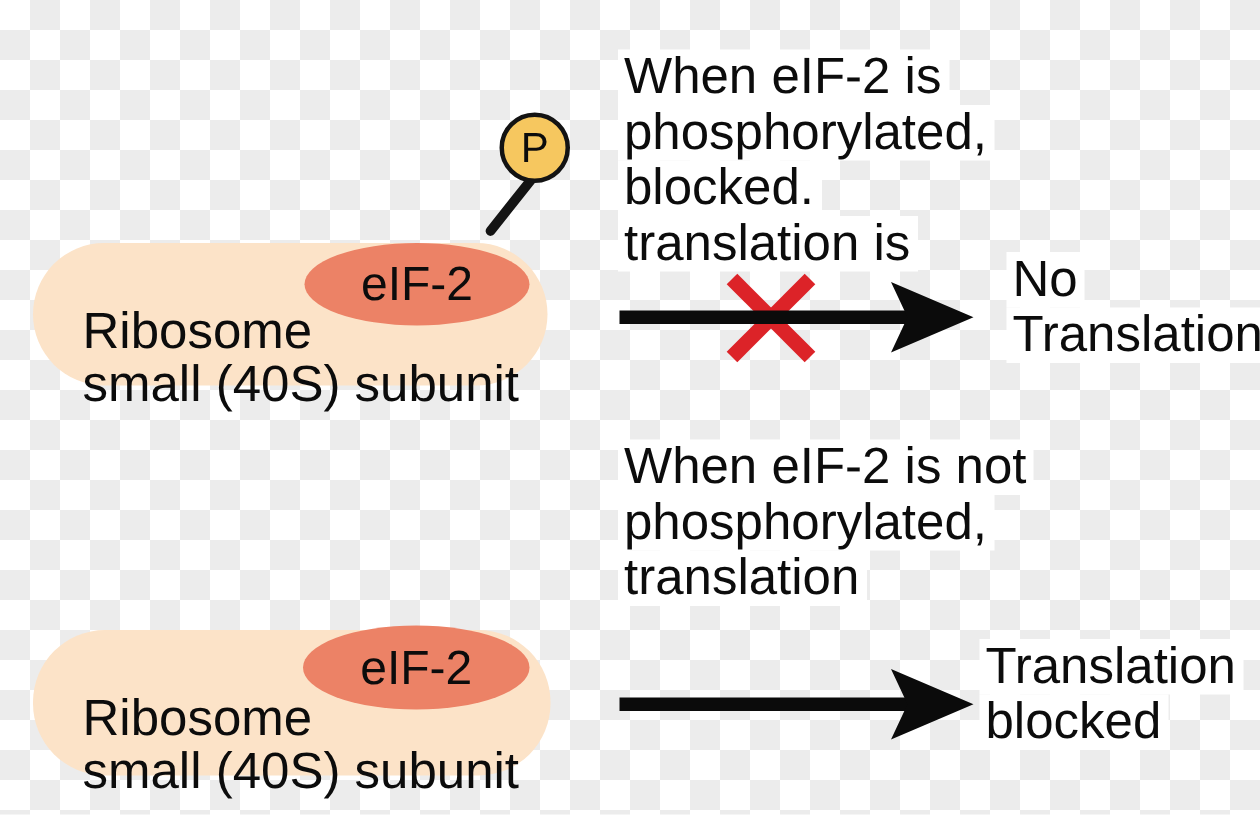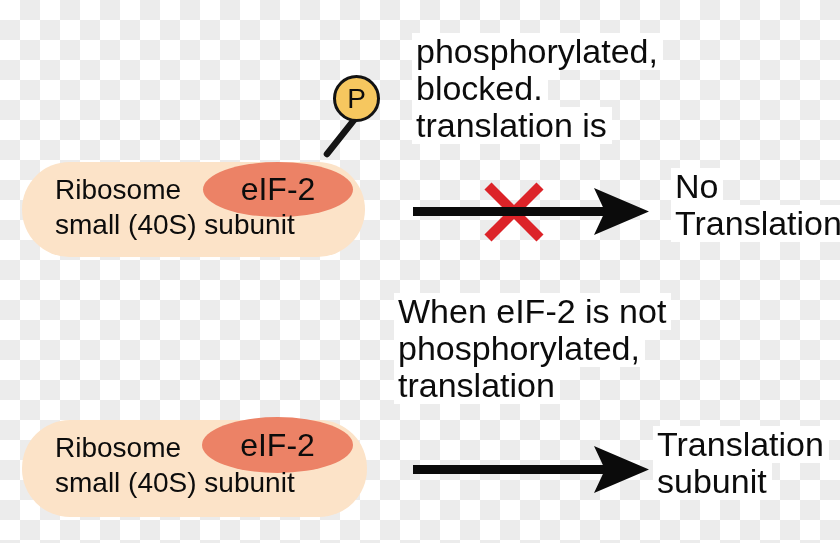--- a/index.html
+++ b/index.html
@@ -30,21 +30,21 @@
   }
   .p-circle{
     box-sizing:border-box;
     width:47px;height:47px;border-radius:50%;
     background:var(--phosphate-fill,#f6c75f);
     border:3.5px solid var(--stroke-dark,#131313);
     display:flex;align-items:center;justify-content:center;
     font-size:28px;
   }
   .blob-label{
-    font-size:28px;line-height:35px;white-space:nowrap;
+    font-size:34px;line-height:35px;white-space:nowrap;margin-top:32px;
   }
   .caption .line, .result .line{display:block;}
   .caption .line > span, .result .line > span{
     display:inline-block;
     background:var(--label-bg,#fff);
     font-size:34px;line-height:37px;
     padding:0 5px 0 4px;
     white-space:nowrap;
   }
   svg{display:block;overflow:visible;}
@@ -71,20 +71,21 @@
   <div class="abs p-circle" style="left:333px;top:75px;">
     <span>P</span>
   </div>
 
   <div class="abs blob-label" style="left:55px;top:172px;">
     <div>Ribosome</div>
     <div>small (40S) subunit</div>
   </div>
 
   <div class="abs caption" style="left:412px;top:33px;">
+    <div class="line"><span>When eIF-2 is</span></div>
     <div class="line"><span>phosphorylated,</span></div>
     <div class="line"><span>blocked.</span></div>
     <div class="line"><span>translation is</span></div>
   </div>
 
   <svg class="abs" style="left:408px;top:184px;" width="250" height="56" viewBox="0 0 250 56">
     <line class="cross" x1="80" y1="2" x2="132" y2="54"></line>
     <line class="cross" x1="132" y1="2" x2="80" y2="54"></line>
     <line class="shaft" x1="5" y1="27.5" x2="198" y2="27.5"></line>
     <polygon class="head" points="186,4 241,27.5 186,51 197,27.5"></polygon>
@@ -99,29 +100,29 @@
 
   <div class="abs eif2" style="left:202px;top:393px;width:151px;height:56px;">
     <span>eIF-2</span>
   </div>
 
   <div class="abs blob-label" style="left:55px;top:430px;">
     <div>Ribosome</div>
     <div>small (40S) subunit</div>
   </div>
 
-  <div class="abs caption" style="left:394px;top:293px;">
+  <div class="abs caption" style="left:412px;top:293px;">
     <div class="line"><span>When eIF-2 is not</span></div>
     <div class="line"><span>phosphorylated,</span></div>
     <div class="line"><span>translation</span></div>
   </div>
 
   <svg class="abs" style="left:408px;top:442px;" width="250" height="56" viewBox="0 0 250 56">
     <line class="shaft" x1="5" y1="27.5" x2="198" y2="27.5"></line>
     <polygon class="head" points="186,4 241,27.5 186,51 197,27.5"></polygon>
   </svg>
 
   <div class="abs result" style="left:653px;top:426px;">
     <div class="line"><span>Translation</span></div>
-    <div class="line"><span>subunit</span></div>
+    <div class="line"><span>blocked</span></div>
   </div>
 
 </div>
 
 </body></html>

